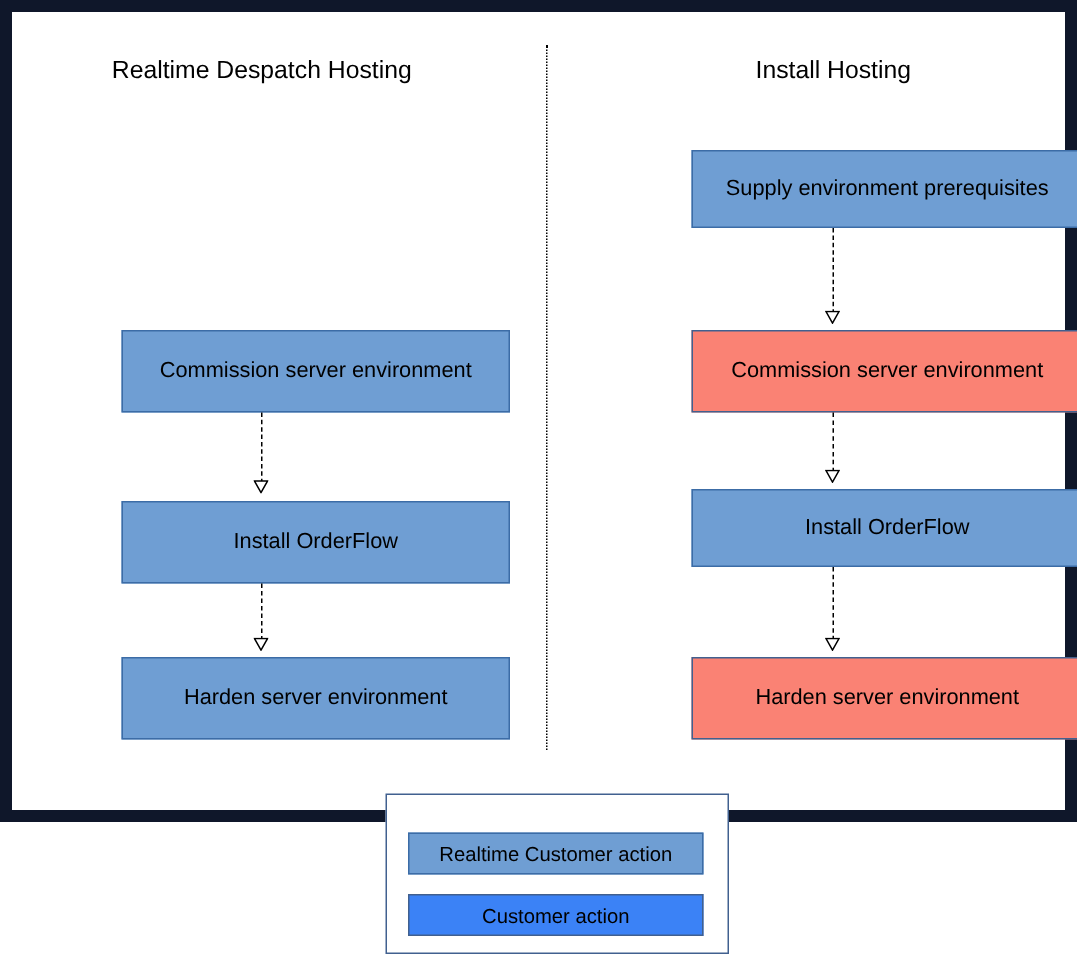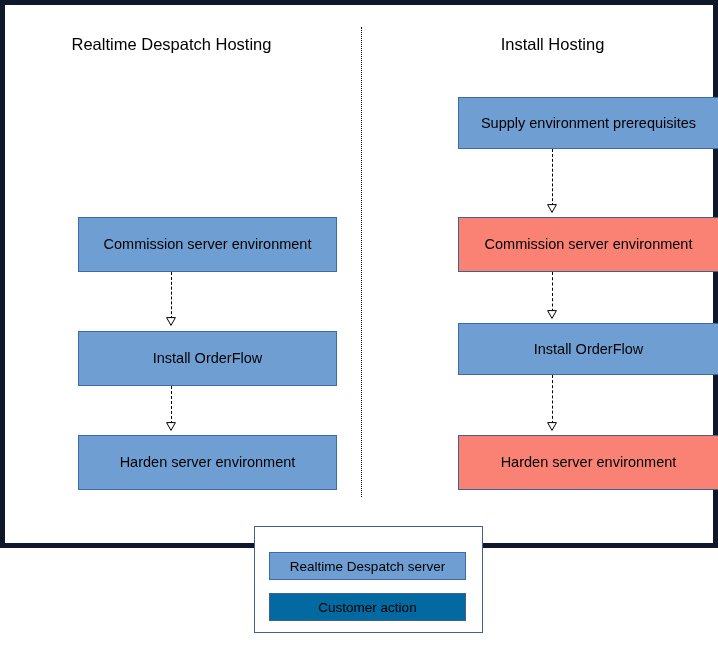--- a/index.html
+++ b/index.html
@@ -12,21 +12,21 @@
     height: 650px;
     overflow: hidden;
     font-family: "Liberation Sans", sans-serif;
   }
   #page {
     position: relative;
     width: 718px;
     height: 548px;
     background: #ffffff;
     box-sizing: border-box;
-    border: 5px solid #0f172a;
+    border: 8px solid #0f172a;
   }
   #canvas {
     position: absolute;
     left: 0;
     top: 0;
     width: 718px;
     height: 650px;
   }
 
   .col-title {
@@ -135,21 +135,21 @@
     font-size: 13.5px;
     font-family: "Liberation Sans", sans-serif;
     color: #000000;
     white-space: nowrap;
   }
   .legend-item.blue {
     background: #6f9ed3;
     border: 1.3px solid #3c6ca6;
   }
   .legend-item.red {
-    background: #0369a1;
+    background: #3b82f6;
     border: 1.3px solid #41608f;
   }
   #legend-item-0 { top: 25px; }
   #legend-item-1 { top: 66px; }
 </style>
 </head>
 <body>
 
 <div id="page">
 
@@ -204,18 +204,18 @@
     <div class="connector" id="c-r3">
       <div class="stem"></div>
       <svg class="head-outline" viewBox="0 0 10 9">
         <polygon points="0.6,0.6 9.4,0.6 5,8.4" fill="#ffffff" stroke="#000000" stroke-width="1"></polygon>
       </svg>
     </div>
 
     <div class="node red" id="n-r4">Harden server environment</div>
 
     <div id="legend">
-      <div class="legend-item blue" id="legend-item-0">Realtime Despatch server</div>
+      <div class="legend-item blue" id="legend-item-0">Realtime Customer action</div>
       <div class="legend-item red" id="legend-item-1">Customer action</div>
     </div>
 
   </div>
 </div>
 
 </body></html>

